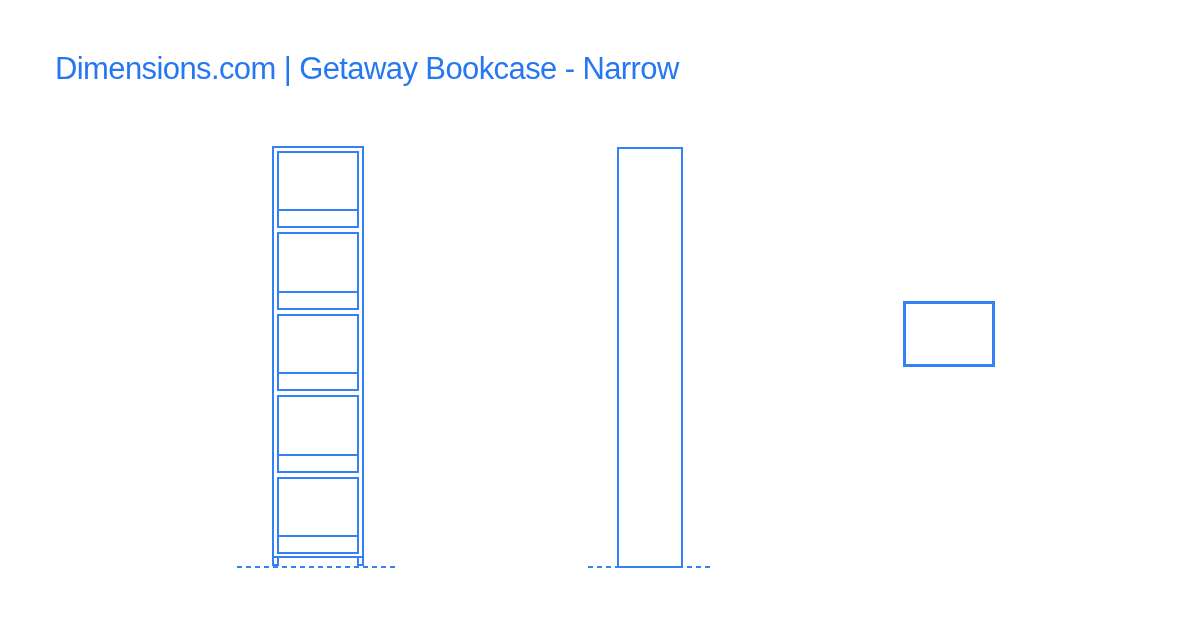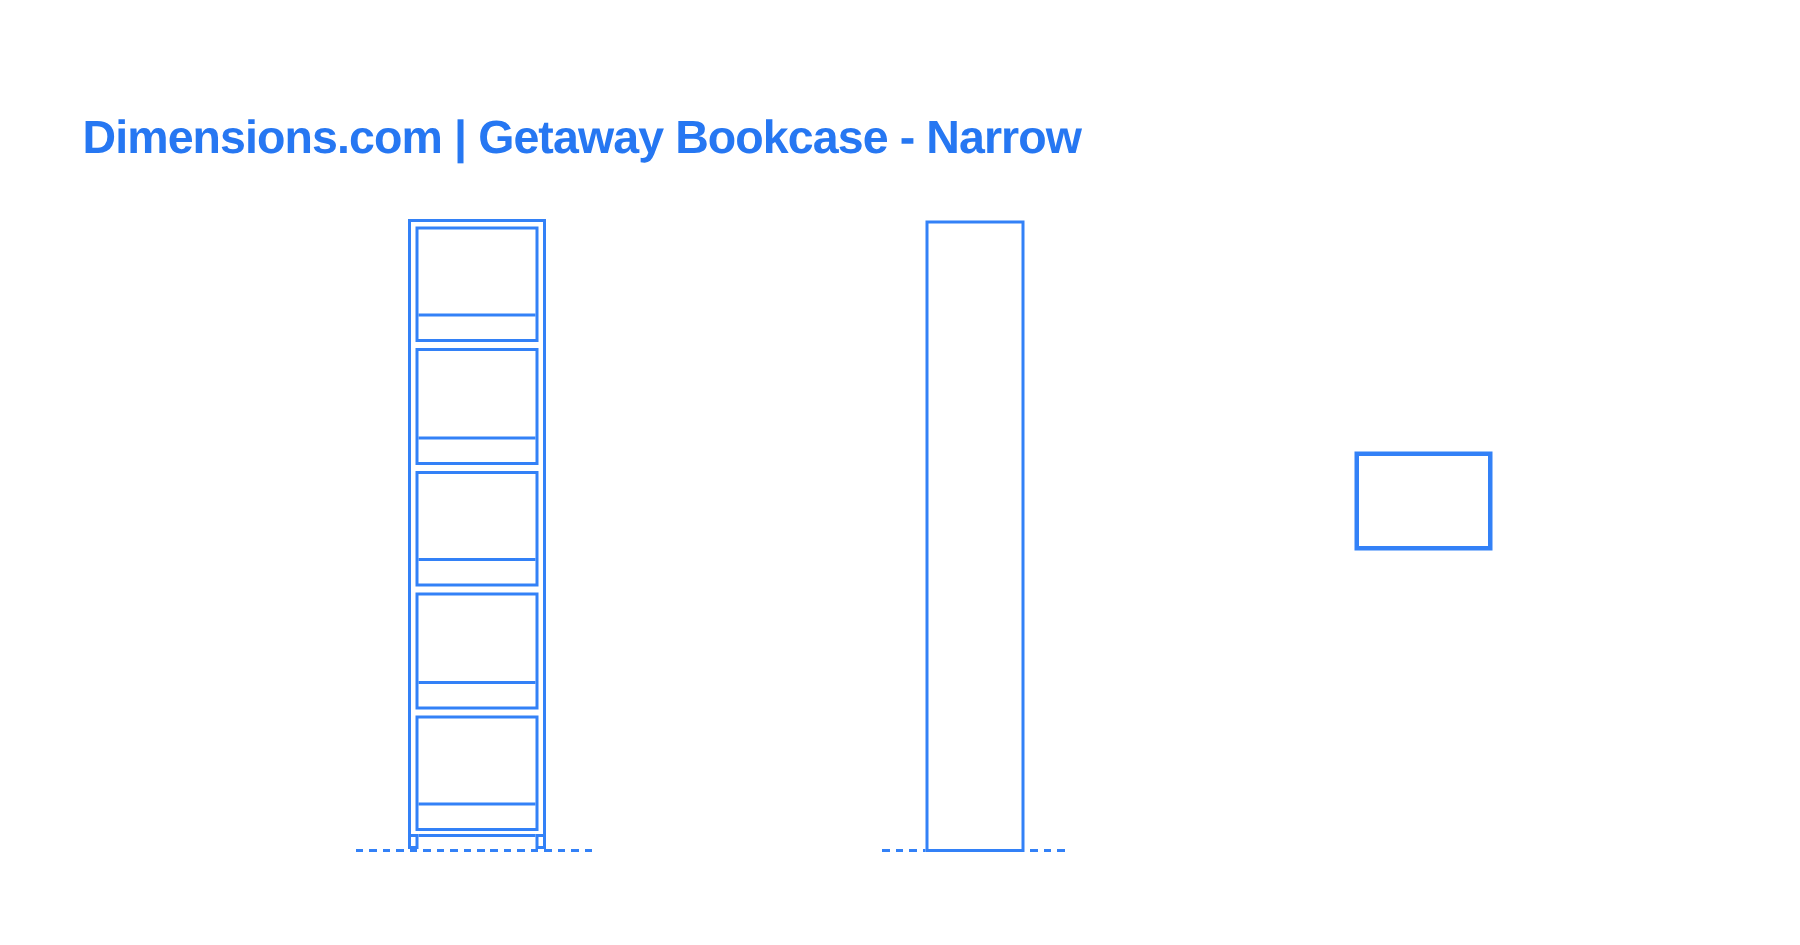--- a/index.html
+++ b/index.html
@@ -14,25 +14,24 @@
     background: var(--bg);
     overflow: hidden;
     font-family: "Liberation Sans", sans-serif;
     position: relative;
   }
   .page-title {
     position: absolute;
     left: 55px;
     top: 51px;
     font-size: 31px;
-    font-weight: 700;
+    font-weight: 400;
     letter-spacing: -0.6px;
     color: var(--title-color);
     white-space: nowrap;
-    margin-top: 23px;
   }
   .canvas {
     position: absolute;
     inset: 0;
   }
   
   .ground-line {
     position: absolute;
     height: 2px;
     z-index: 1;

